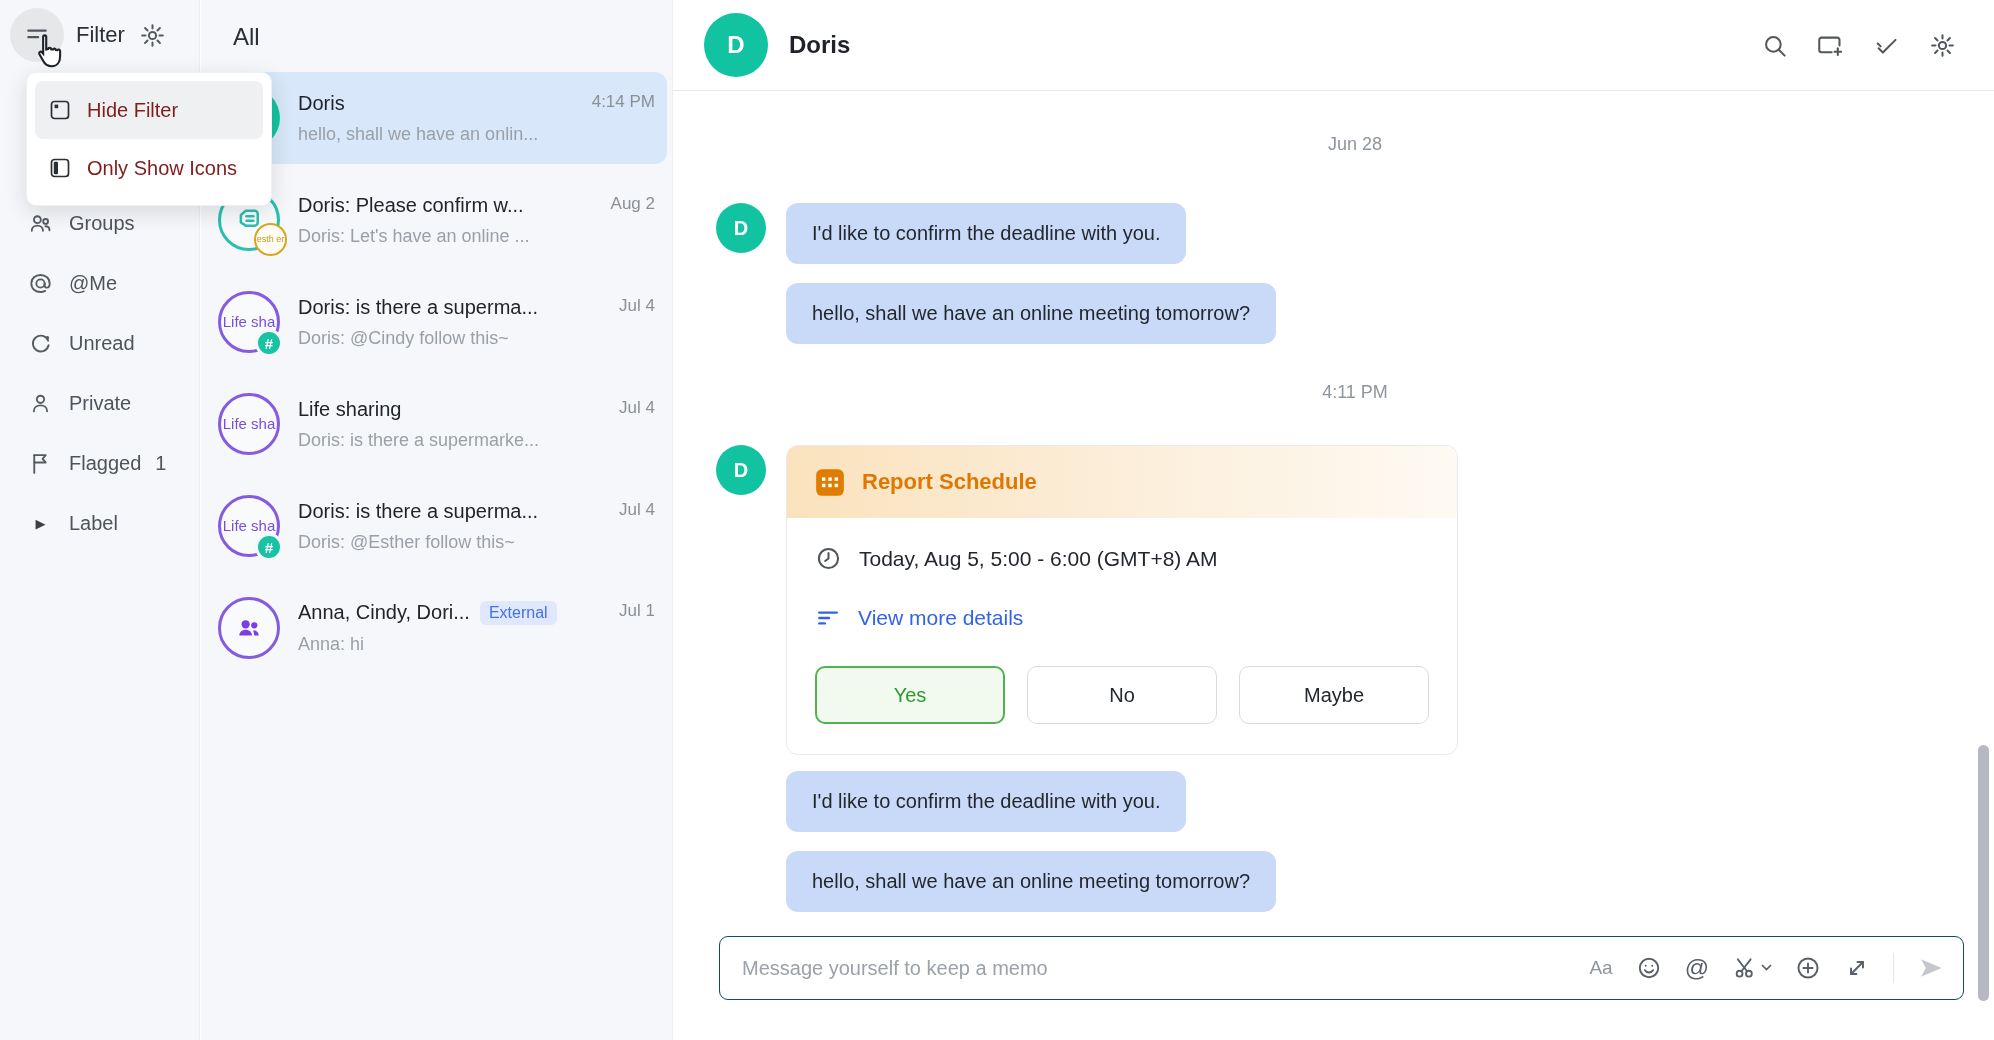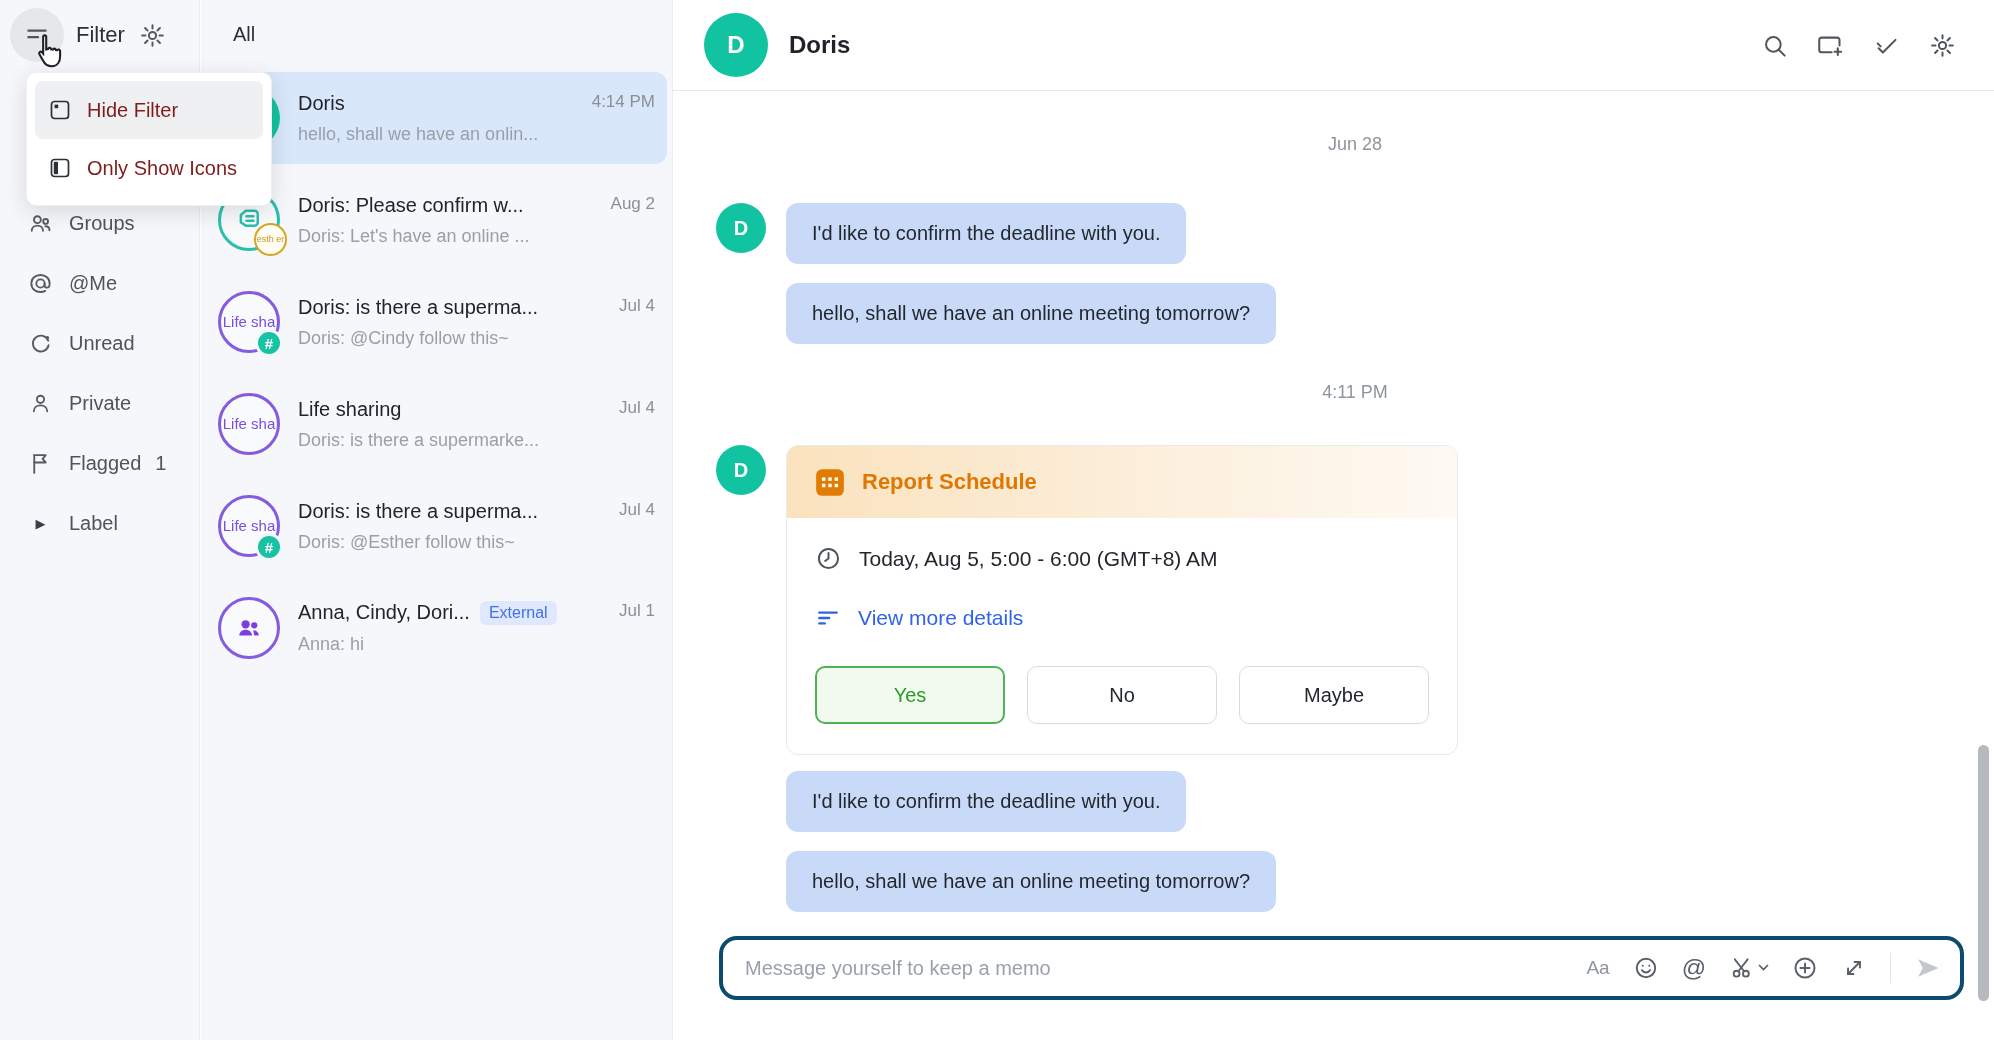--- a/index.html
+++ b/index.html
@@ -46,21 +46,21 @@
   }
   .nav-icon { width: 27px; display: flex; justify-content: center; margin-right: 15px; flex: 0 0 auto; }
   .nav-count { margin-left: 14px; color: #51565d; }
   .nav-arrow { font-size: 13px; color: #3c4046; }
 
   
   .chatlist {
     position: absolute; left: 201px; top: 0; width: 471px; height: 1040px;
     background: #f6f7fa;
   }
-  .list-tab { position: absolute; left: 32px; top: 23px; font-size: 20px; color: #2b2f36; }
+  .list-tab { position: absolute; left: 32px; top: 23px; font-size: 24px; color: #2b2f36; }
   .list { position: absolute; top: 72px; left: 7px; right: 5px; }
   .list-item {
     height: 92px; margin-bottom: 10px; border-radius: 12px;
     display: flex; align-items: center; padding: 0 12px 0 10px;
   }
   .list-item.selected { background: #d9e7fb; }
   .avatar-wrap { position: relative; width: 62px; height: 62px; margin-right: 18px; flex: 0 0 auto; }
   .avatar {
     width: 62px; height: 62px; border-radius: 50%;
     display: flex; align-items: center; justify-content: center;
@@ -149,21 +149,21 @@
   .card-btn {
     width: 199px; height: 58px; border-radius: 10px; font-size: 20px;
     display: flex; align-items: center; justify-content: center;
     background: #fff; border: 1px solid #d9dbdf; color: #23272e;
   }
   .card-btn.yes { background: #f2faf0; border: 2px solid #51b153; color: #2c9a2c; }
 
   
   .composer {
     position: absolute; left: 46px; right: 30px; bottom: 40px; height: 64px;
-    border: 4px solid #0c4a6e; border-radius: 18px; background: #fff;
+    border: 1px solid #0c4a6e; border-radius: 9px; background: #fff;
     display: flex; align-items: center; padding: 0 18px 0 22px;
   }
   .composer input {
     border: none; outline: none; flex: 1; font-size: 20px; color: #23272e;
     font-family: "Liberation Sans", sans-serif; background: transparent;
   }
   .composer input::placeholder { color: #9aa1aa; }
   .composer-icons { display: flex; align-items: center; gap: 23px; color: #5a6069; }
   .aa-icon { color: #8f959e; display: flex; align-items: baseline; }
   .aa-big { font-size: 19px; }

